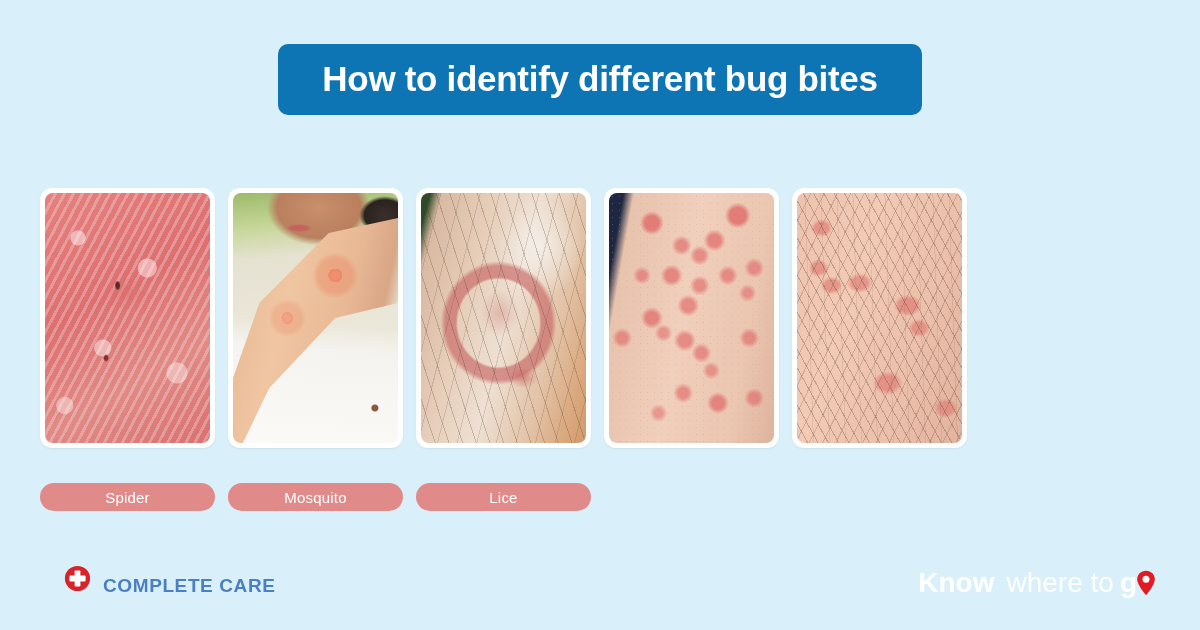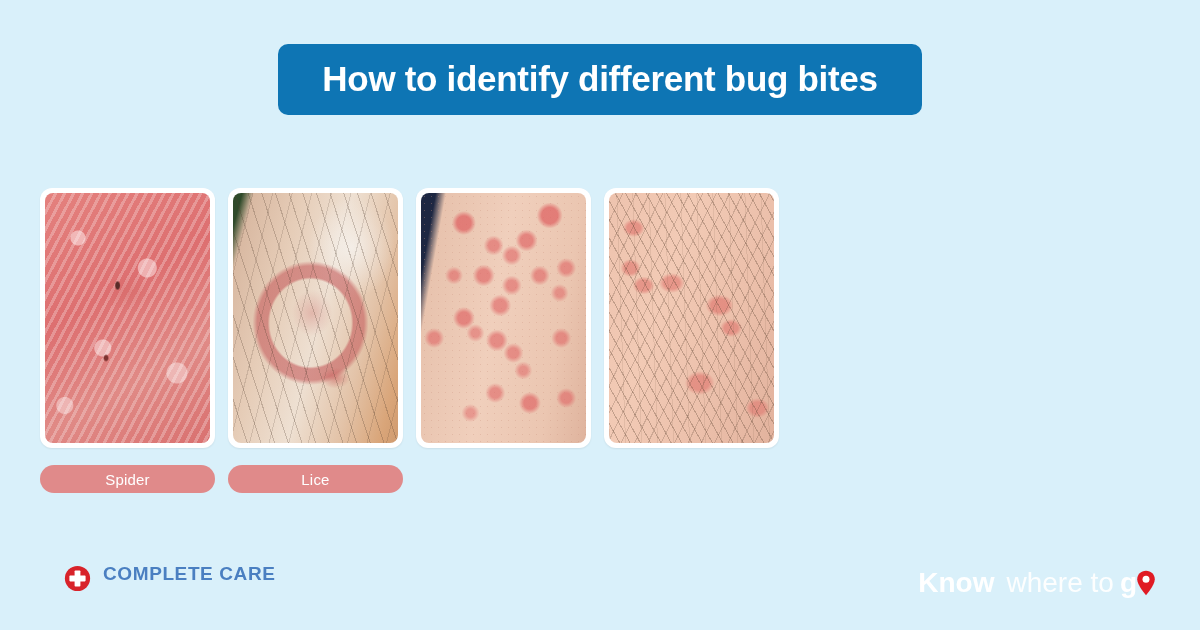--- a/index.html
+++ b/index.html
@@ -51,36 +51,36 @@
   .photo {
     width: 100%; height: 100%;
     border-radius: 8px;
     overflow: hidden;
     position: relative;
   }
   .photo .layer { position: absolute; inset: 0; }
 
   
   .pill {
-    margin-top: 17px;
+    margin-top: 35px;
     height: 28px;
     background: #e08a8a;
     border-radius: 14px;
     display: flex; align-items: center; justify-content: center;
   }
   .pill span {
     color: #ffffff;
     font-size: 15px;
     letter-spacing: 0.2px;
   }
 
   
   .brand {
     position: absolute; left: 62px; top: 563px;
-    display: flex; align-items: flex-start; gap: 11px;
+    display: flex; align-items: flex-end; gap: 11px;
   }
   .brand-name {
     color: #4a7fc1;
     font-size: 19px;
     font-weight: bold;
     letter-spacing: 0.6px;
   }
   .tagline {
     position: absolute; right: 44px; top: 566px;
     display: flex; align-items: baseline;
@@ -236,20 +236,38 @@
         <div class="layer sp-halo"></div>
         <div class="layer sp-dot1"></div>
         <div class="layer sp-dot2"></div>
       </div>
     </div>
     <div class="pill">
       <span>Spider</span>
     </div>
   </div>
 
+  <div class="card-col">
+    <div class="photo-frame">
+      <div class="photo">
+        <div class="layer mo-bg"></div>
+        <div class="layer mo-head"></div>
+        <div class="layer mo-hair"></div>
+        <div class="layer mo-lip"></div>
+        <div class="layer mo-shirt"></div>
+        <div class="layer mo-arm"></div>
+        <div class="layer mo-w1"></div>
+        <div class="layer mo-w2"></div>
+        <div class="layer mo-mole"></div>
+      </div>
+    </div>
+    <div class="pill">
+      <span>Mosquito</span>
+    </div>
+  </div>
 
   <div class="card-col">
     <div class="photo-frame">
       <div class="photo">
         <div class="layer tk-base"></div>
         <div class="layer tk-pale"></div>
         <div class="layer tk-ring"></div>
         <div class="layer tk-center"></div>
         <div class="layer tk-blot"></div>
         <div class="layer tk-hair"></div>

